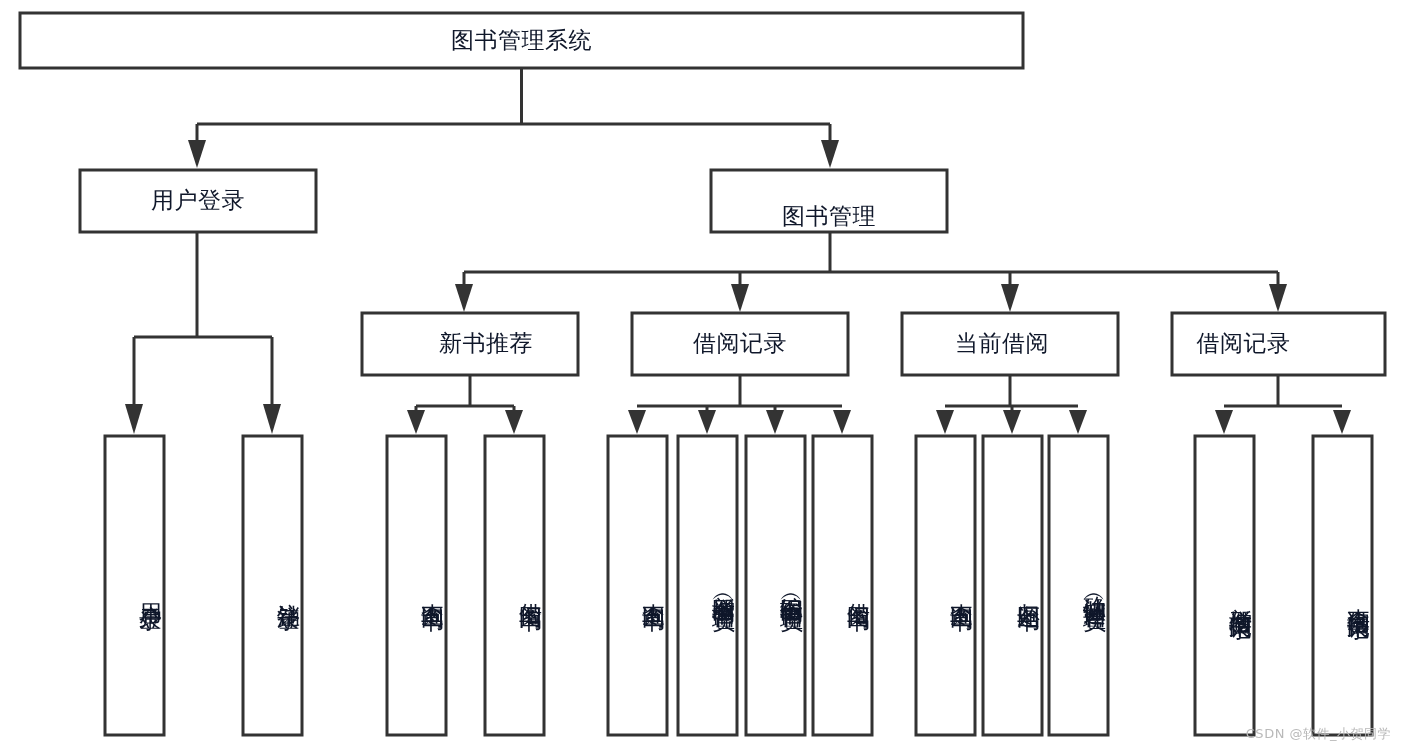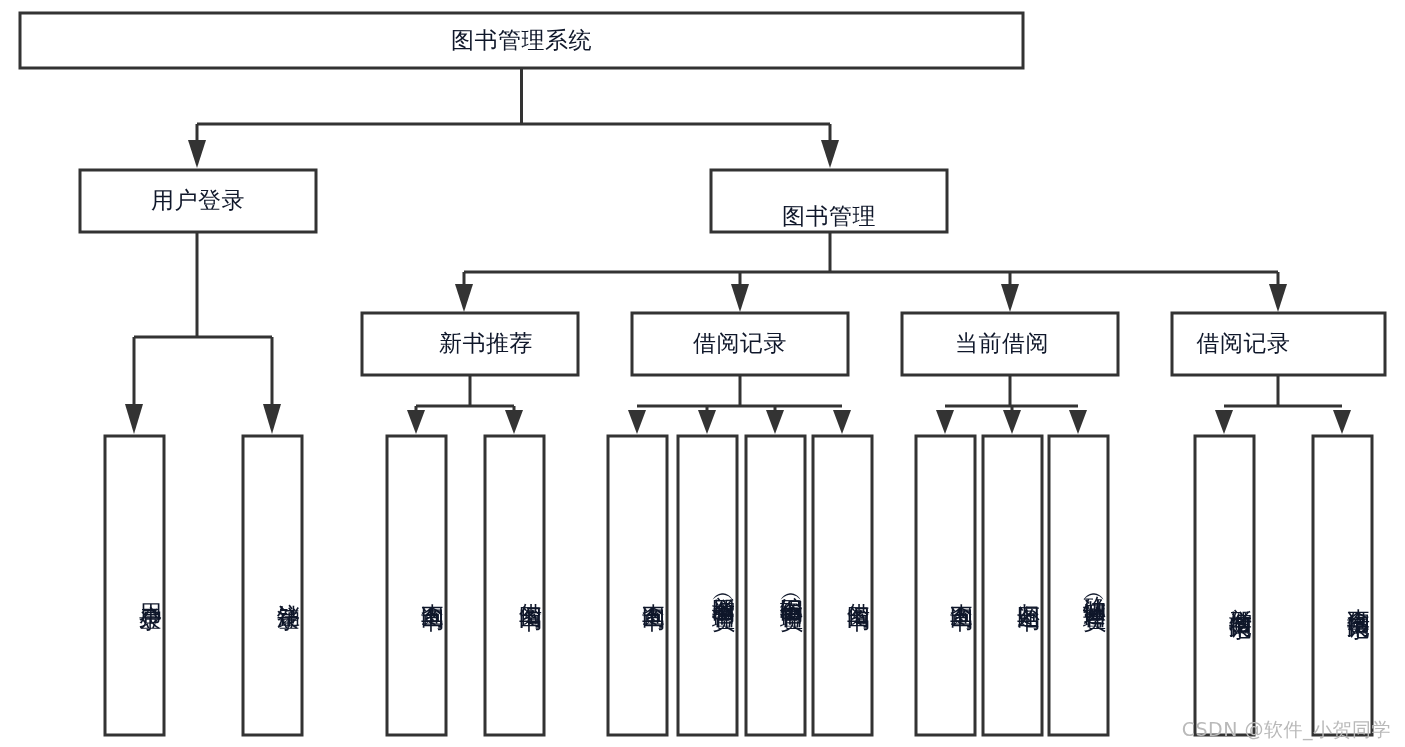--- a/index.html
+++ b/index.html
@@ -63,21 +63,21 @@
     line-height: 1.18;
     letter-spacing: 2px;
     padding-top: 6px;
     align-items: flex-start;
     justify-content: center;
   }
   .watermark {
     position: absolute;
     right: 14px;
     bottom: 4px;
-    font-size: 19px;
+    font-size: 13px;
     color: #b9b9b9;
     font-family: "DejaVu Sans", "Liberation Sans", sans-serif;
     letter-spacing: 0.5px;
     white-space: nowrap;
     pointer-events: none;
   }
 </style>
 </head>
 <body>
 

